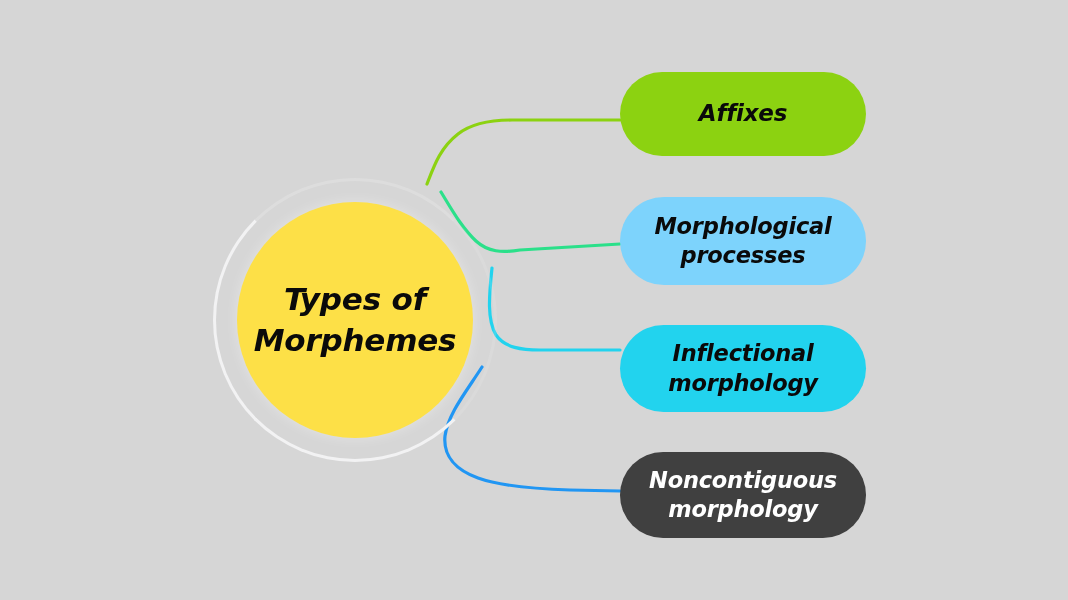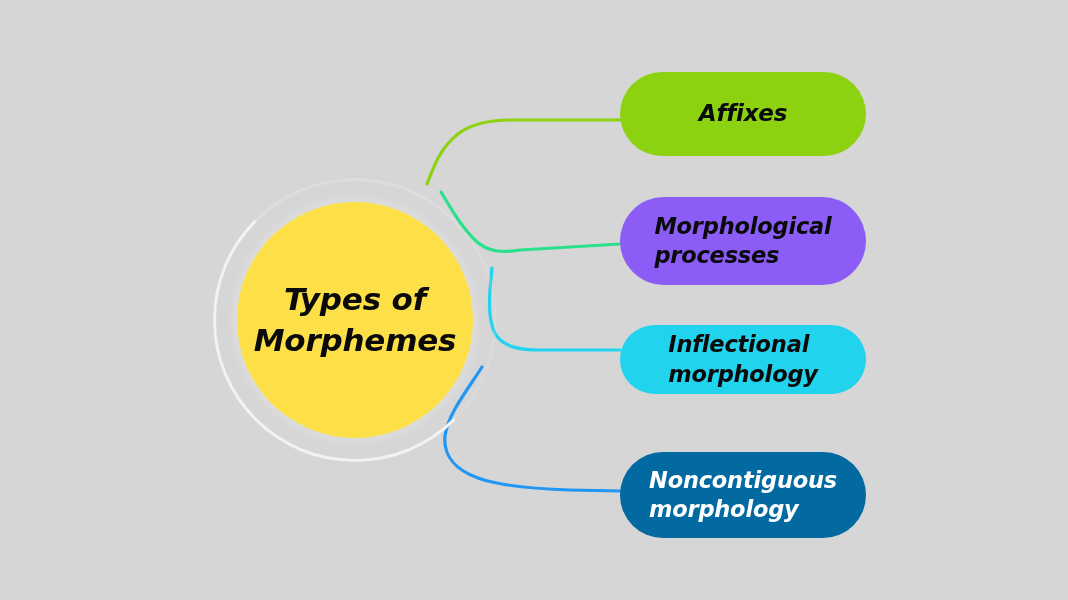--- a/index.html
+++ b/index.html
@@ -69,21 +69,21 @@
     justify-content: center;
     box-sizing: border-box;
     padding: 0 16px;
   }
   .pill-label {
     font-family: "DejaVu Sans", sans-serif;
     font-weight: bold;
     font-style: italic;
     font-size: 23px;
     line-height: 1.30;
-    text-align: left;
+    text-align: center;
     letter-spacing: -0.2px;
     white-space: pre-line;
   }
   .pill-label.two-line {
     font-size: 22.5px;
   }
 </style>
 </head>
 <body style="width: 1068px; height: 600px;">
 
@@ -99,27 +99,27 @@
   <div class="hub-ring" style="left: 213px; top: 178px; width: 284px; height: 284px; border-color: rgba(242, 242, 243, 0.25) rgba(242, 242, 243, 0.15) rgb(242, 242, 243) rgb(242, 242, 243);"></div>
   <div class="hub-disc" style="left: 237px; top: 202px; width: 236px; height: 236px; background: #fde047;">
     <div class="hub-title" style="color: rgb(10, 10, 10);">Types of
 Morphemes</div>
   </div>
 
   <div id="pills">
       <div class="pill" style="left: 620px; top: 72px; width: 246px; height: 84px; background: rgb(140, 210, 17);">
         <div class="pill-label" style="color: rgb(10, 10, 10);">Affixes</div>
       </div>
-      <div class="pill" style="left: 620px; top: 197px; width: 246px; height: 88px; background: #8b5cf6;">
+      <div class="pill" style="left: 620px; top: 197px; width: 246px; height: 88px; background: #7dd3fc;">
         <div class="pill-label two-line" style="color: rgb(10, 10, 10);">Morphological
 processes</div>
       </div>
-      <div class="pill" style="left: 620px; top: 325px; width: 246px; height: 69px; background: rgb(34, 211, 238);">
+      <div class="pill" style="left: 620px; top: 325px; width: 246px; height: 87px; background: rgb(34, 211, 238);">
         <div class="pill-label two-line" style="color: rgb(10, 10, 10);">Inflectional
 morphology</div>
       </div>
-      <div class="pill" style="left: 620px; top: 452px; width: 246px; height: 86px; background: #0369a1;">
+      <div class="pill" style="left: 620px; top: 452px; width: 246px; height: 86px; background: #404040;">
         <div class="pill-label two-line" style="color: rgb(255, 255, 255);">Noncontiguous
 morphology</div>
       </div>
     </div>
 
 </div>
 
 </body></html>

